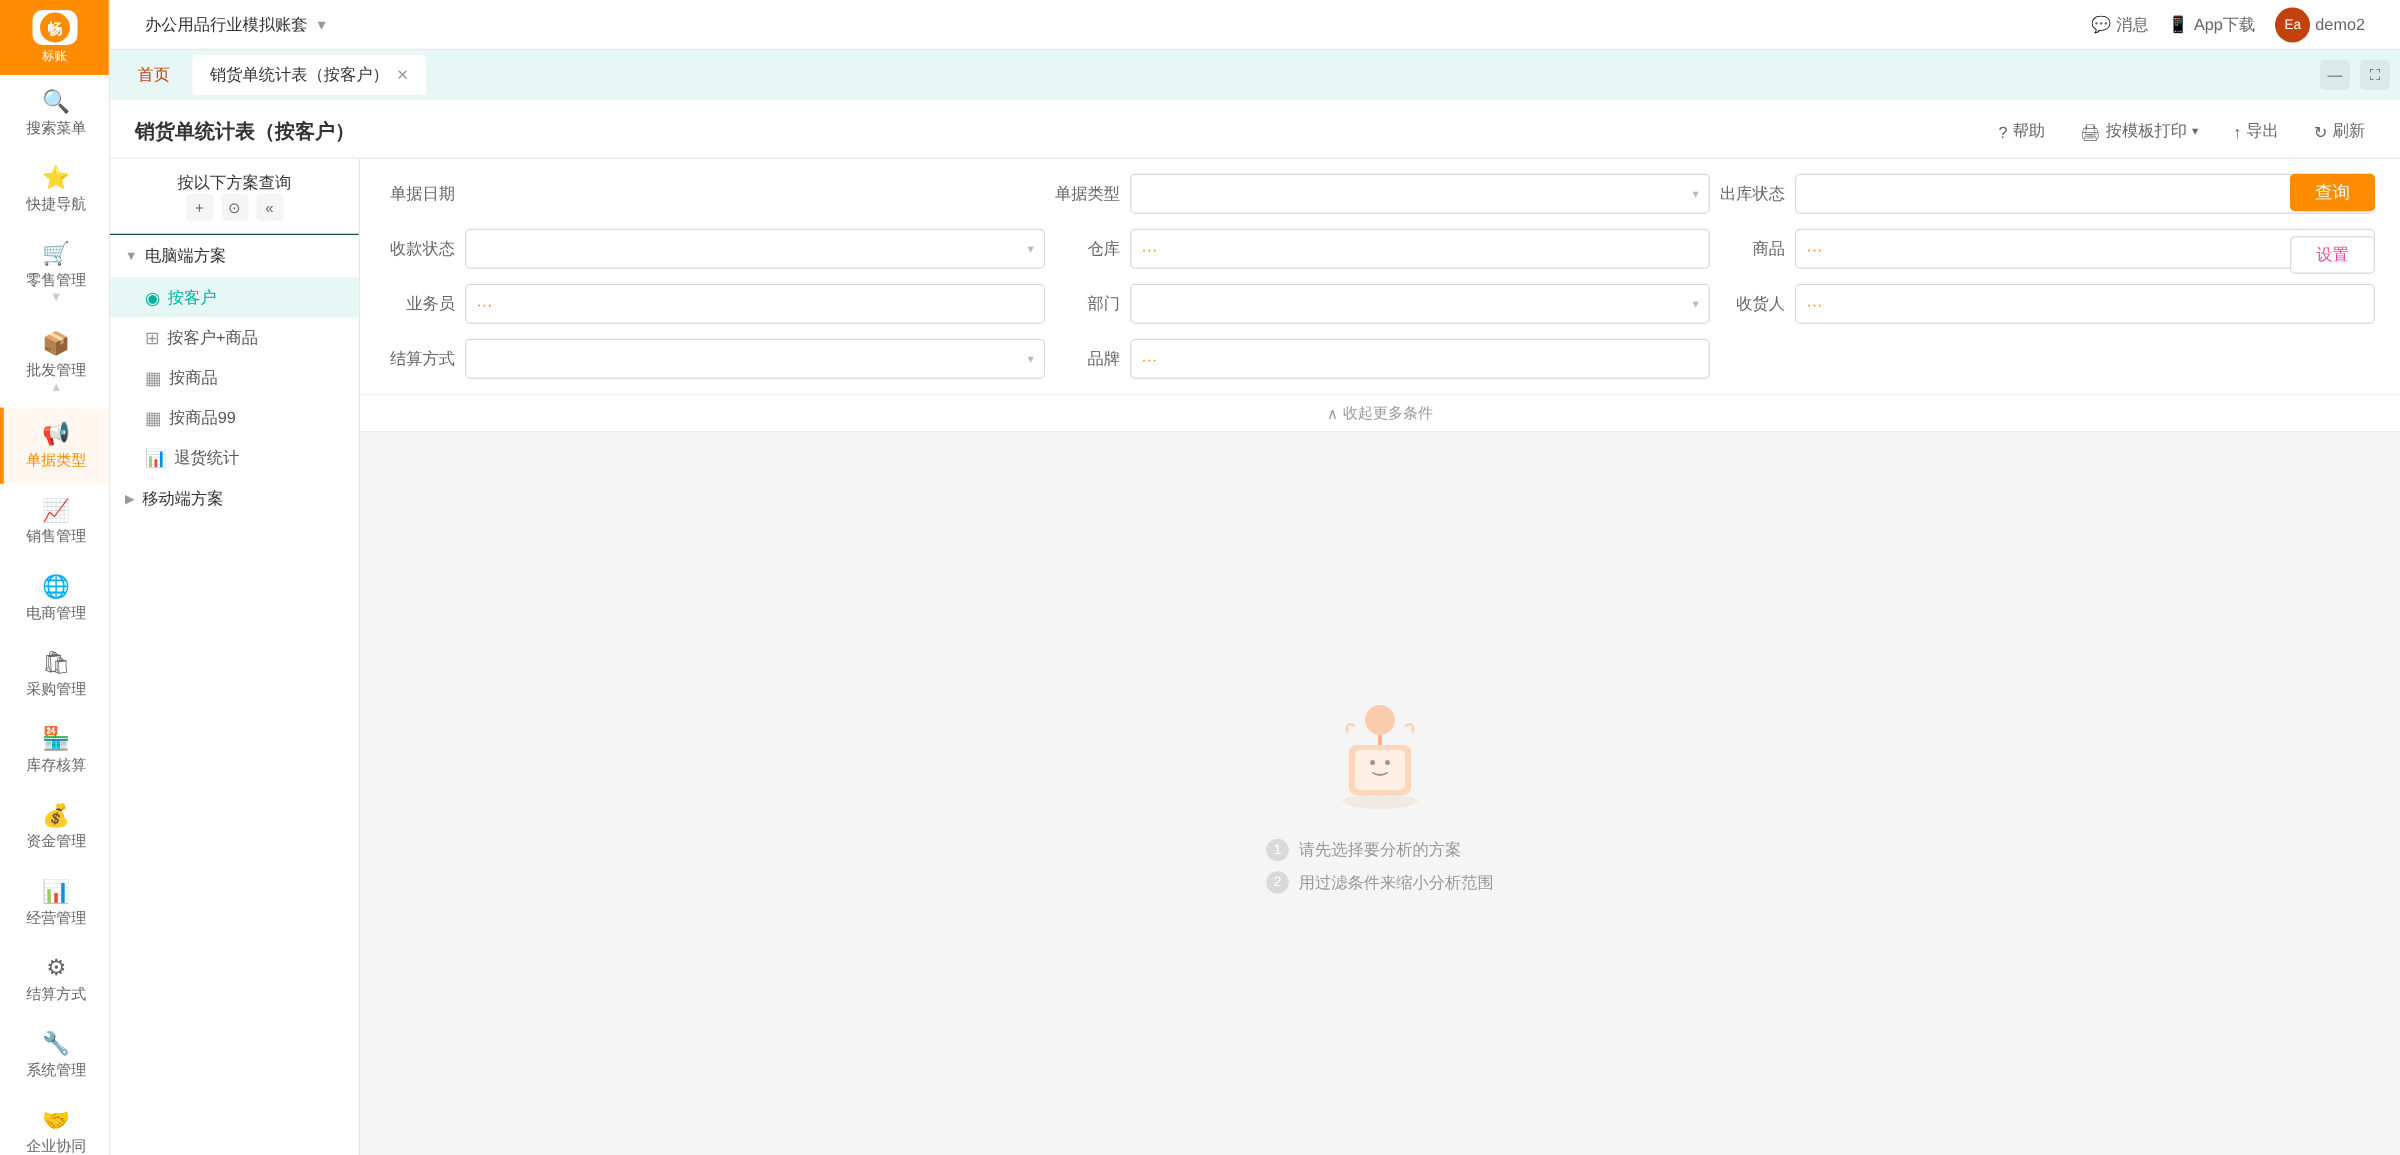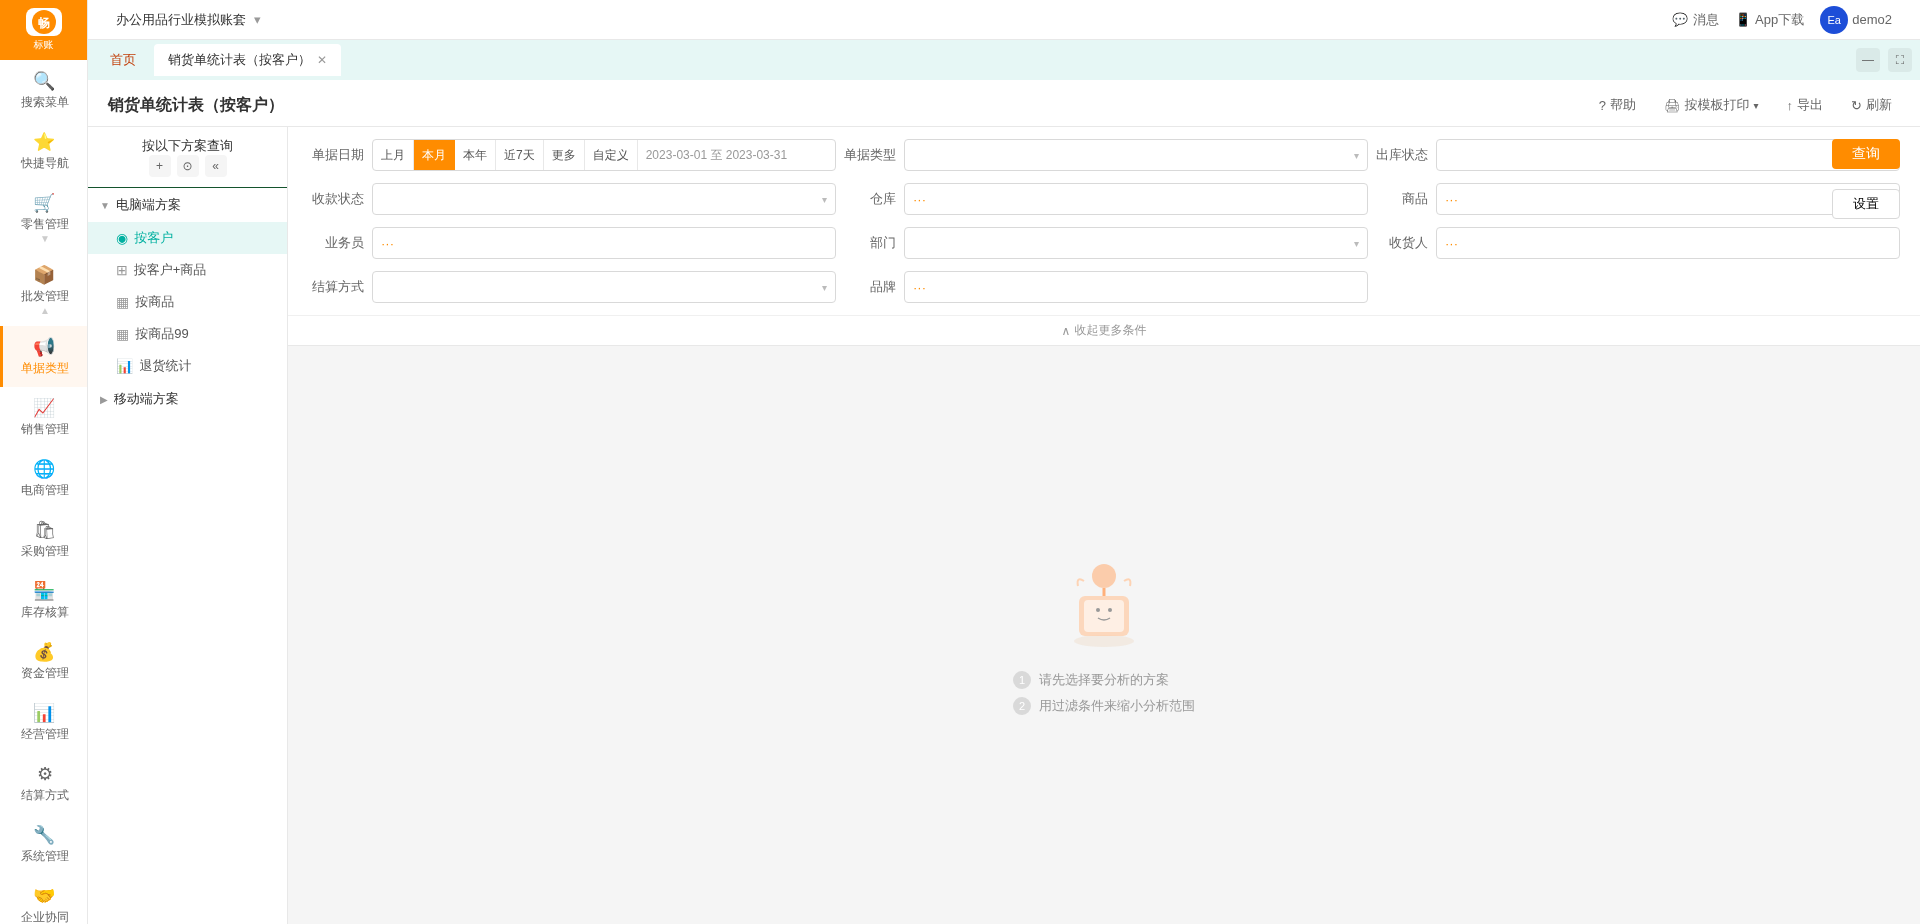--- a/index.html
+++ b/index.html
@@ -19,21 +19,21 @@
     
     .main { flex: 1; display: flex; flex-direction: column; overflow: hidden; }
 
     
     .topbar { height: 40px; background: #fff; display: flex; align-items: center; justify-content: space-between; padding: 0 28px; border-bottom: 1px solid #e8e8e8; flex-shrink: 0; }
     .topbar-left { display: flex; align-items: center; gap: 8px; }
     .topbar-title { font-size: 13px; color: #333; }
     .topbar-dropdown { color: #999; cursor: pointer; }
     .topbar-right { display: flex; align-items: center; gap: 16px; }
     .topbar-action { display: flex; align-items: center; gap: 4px; color: #666; font-size: 13px; cursor: pointer; }
-    .avatar { width: 28px; height: 28px; border-radius: 50%; background: #1d4ed8; display: flex; align-items: center; justify-content: center; color: #fff; font-size: 11px; }
+    .avatar { width: 28px; height: 28px; border-radius: 50%; background: #c2410c; display: flex; align-items: center; justify-content: center; color: #fff; font-size: 11px; }
 
     
     .tabbar { height: 40px; background: #e6f7f5; display: flex; align-items: center; padding: 0 8px; flex-shrink: 0; gap: 4px; }
     .tab { height: 32px; display: flex; align-items: center; padding: 0 14px; border-radius: 4px 4px 0 0; cursor: pointer; font-size: 13px; gap: 6px; }
     .tab.home { background: transparent; color: #c2410c; }
     .tab.active { background: #fff; color: #333; }
     .tab-close { color: #999; font-size: 12px; cursor: pointer; }
     .tabbar-actions { margin-left: auto; display: flex; align-items: center; gap: 8px; }
     .tabbar-btn { width: 24px; height: 24px; border-radius: 4px; background: rgba(0,0,0,0.05); display: flex; align-items: center; justify-content: center; cursor: pointer; color: #666; font-size: 12px; }
 
@@ -74,21 +74,21 @@
 
     
     .date-filter { display: flex; align-items: center; gap: 0; height: 32px; border: 1px solid #d9d9d9; border-radius: 4px; overflow: hidden; }
     .date-btn { padding: 0 8px; height: 100%; display: flex; align-items: center; font-size: 12px; cursor: pointer; color: #555; border-right: 1px solid #e8e8e8; white-space: nowrap; }
     .date-btn.active { background: #ff8c00; color: #fff; border-color: #ff8c00; }
     .date-range { padding: 0 8px; font-size: 12px; color: #999; display: flex; align-items: center; flex: 1; }
 
     
     .collapse-btn { display: flex; align-items: center; justify-content: center; padding: 6px 0; border-top: 1px solid #f0f0f0; cursor: pointer; color: #999; font-size: 12px; gap: 4px; }
     .btn-query { background: #ff8c00; color: #fff; border: none; border-radius: 4px; padding: 6px 20px; font-size: 14px; cursor: pointer; }
-    .btn-settings { background: #fff; color: #000000; border: 1px solid #d9d9d9; border-radius: 4px; padding: 5px 16px; font-size: 13px; cursor: pointer; }
+    .btn-settings { background: #fff; color: #ec4899; border: 1px solid #d9d9d9; border-radius: 4px; padding: 5px 16px; font-size: 13px; cursor: pointer; }
 
     
     .empty-state { flex: 1; display: flex; flex-direction: column; align-items: center; justify-content: center; gap: 12px; }
     .empty-tips { display: flex; flex-direction: column; gap: 8px; }
     .empty-tip { display: flex; align-items: center; gap: 8px; color: #999; font-size: 13px; }
     .tip-num { width: 18px; height: 18px; border-radius: 50%; background: #d9d9d9; color: #fff; font-size: 11px; display: flex; align-items: center; justify-content: center; flex-shrink: 0; }
 
     
     .content-body { flex: 1; display: flex; flex-direction: column; position: relative; overflow: hidden; }
 
@@ -278,31 +278,20 @@
           </div>
         </div>
       </div>
 
       <div class="content-body">
         <div class="filter-section">
           <div class="filter-grid">
 
             <div class="filter-item">
               <span class="filter-label">单据日期</span>
-              <div class="filter-control">
-                <div class="date-filter">
-                  <div class="date-btn">上月</div>
-                  <div class="date-btn active">本月</div>
-                  <div class="date-btn">本年</div>
-                  <div class="date-btn">近7天</div>
-                  <div class="date-btn">更多</div>
-                  <div class="date-btn">自定义</div>
-                  <div class="date-range">2023-03-01 至 2023-03-31</div>
-                </div>
-              </div>
             </div>
             <div class="filter-item">
               <span class="filter-label">单据类型</span>
               <div class="filter-control">
                 <div class="filter-input">
                   <span class="placeholder"></span>
                   <span class="dropdown-arrow">▾</span>
                 </div>
               </div>
             </div>

